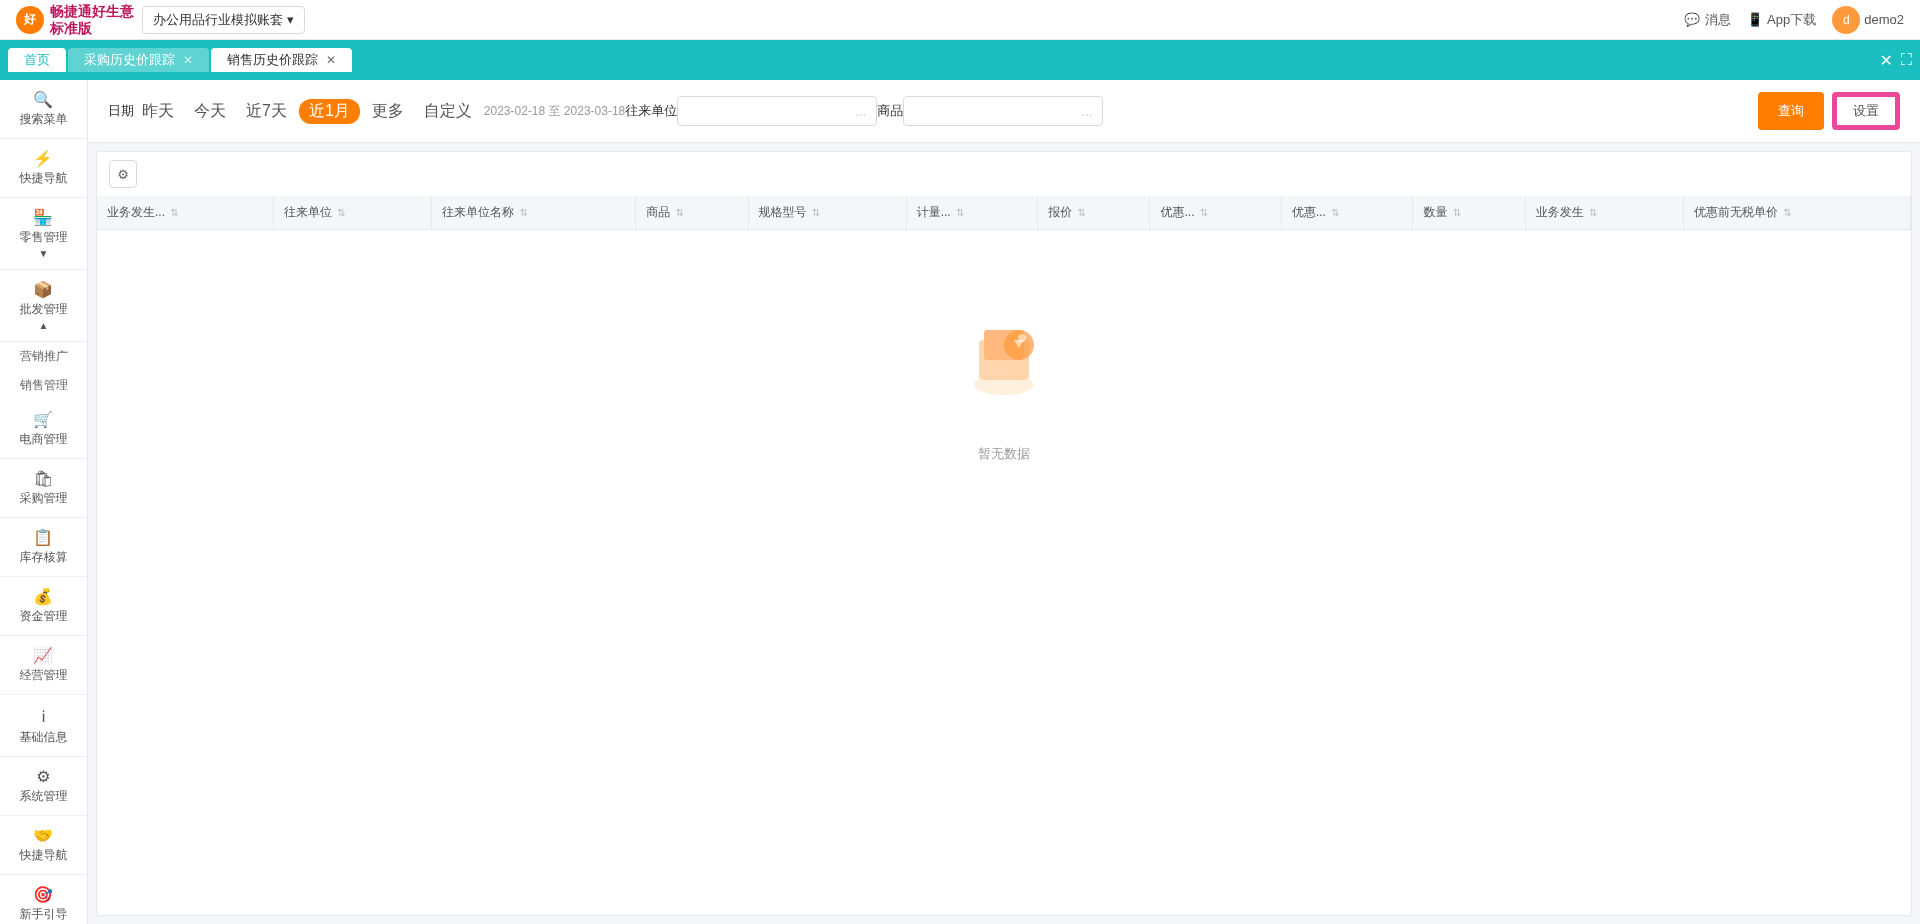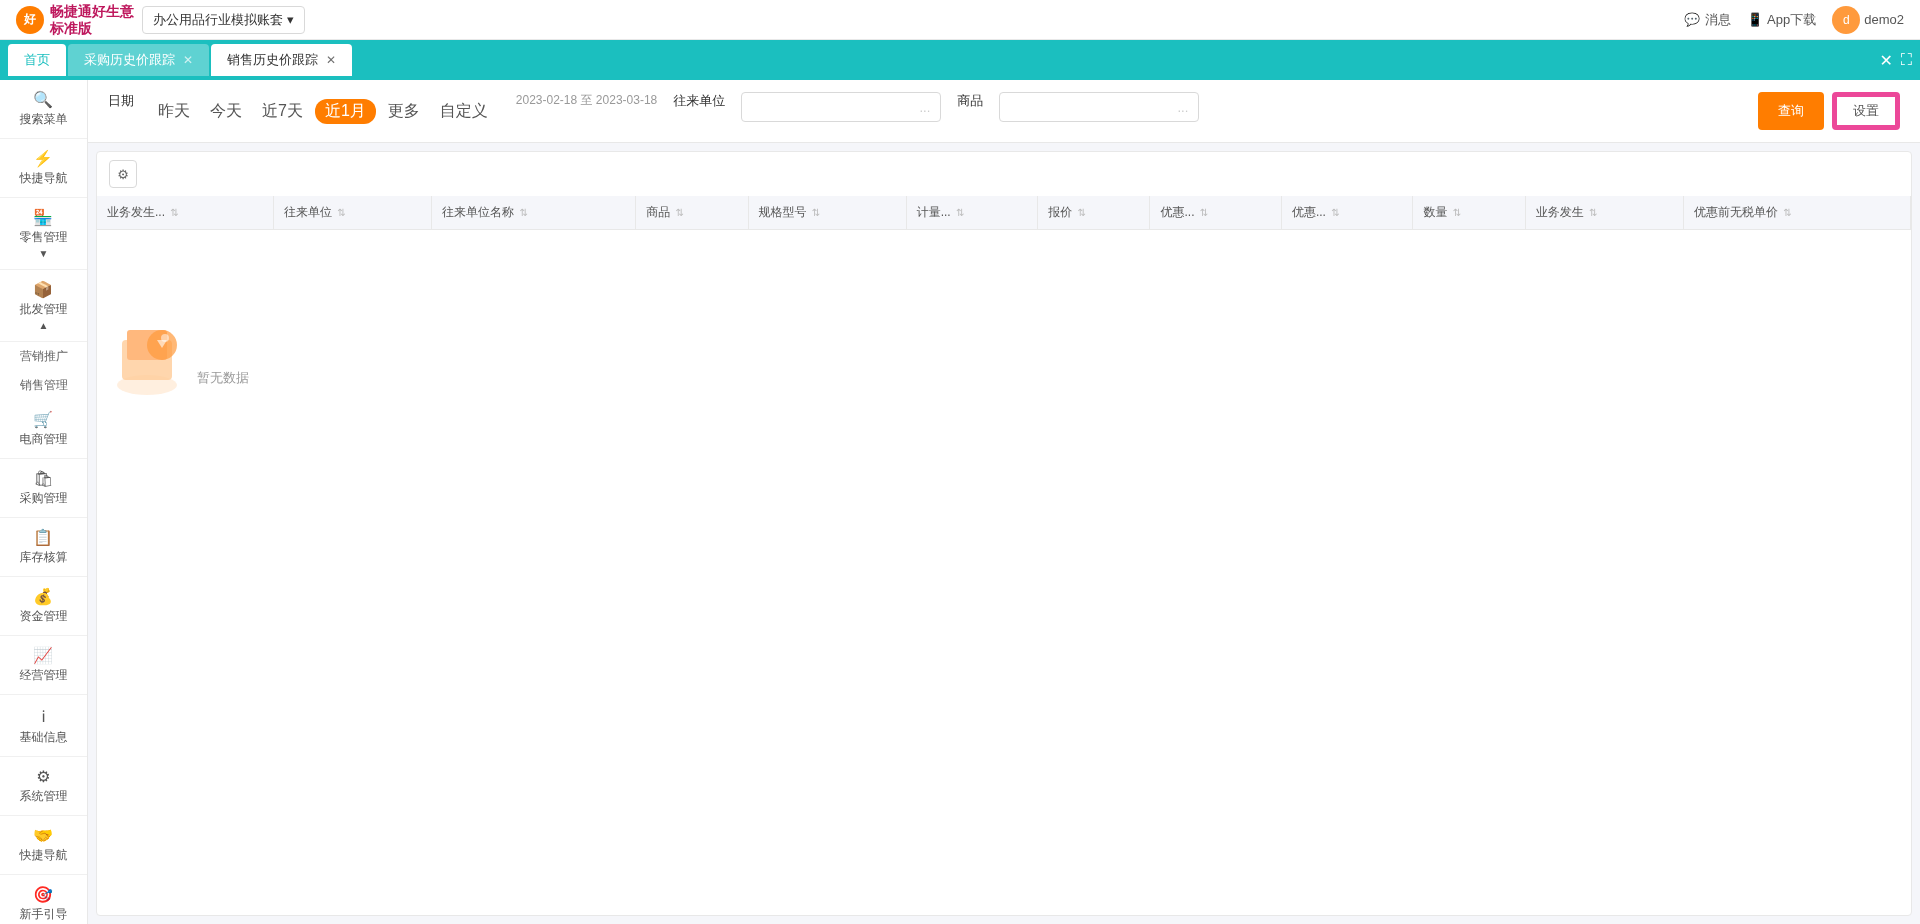--- a/index.html
+++ b/index.html
@@ -10,21 +10,21 @@
     .top-header-left { display: flex; align-items: center; gap: 8px; }
     .logo-area { display: flex; align-items: center; gap: 6px; }
     .logo-icon { width: 28px; height: 28px; background: #ff7d00; border-radius: 50%; display: flex; align-items: center; justify-content: center; color: white; font-size: 12px; font-weight: bold; }
     .logo-text { font-size: 14px; color: #be185d; line-height: 1.2; font-weight: bold; }
     .header-select { display: flex; align-items: center; gap: 4px; padding: 4px 10px; border: 1px solid #d9d9d9; border-radius: 4px; background: #fff; cursor: pointer; font-size: 13px; color: #333; }
     .top-header-right { display: flex; align-items: center; gap: 16px; font-size: 13px; color: #555; }
     .header-action { display: flex; align-items: center; gap: 4px; cursor: pointer; }
 
     
     .tab-bar { height: 40px; background: #1bbfbf; display: flex; align-items: center; padding: 0 8px; gap: 2px; flex-shrink: 0; }
-    .tab { display: flex; align-items: center; padding: 0 16px; height: 32px; border-radius: 4px 4px 0 0; cursor: pointer; font-size: 13px; gap: 8px; }
+    .tab { display: flex; align-items: center; padding: 0 16px; height: 24px; border-radius: 4px 4px 0 0; cursor: pointer; font-size: 13px; gap: 8px; }
     .tab-home { background: #fff; color: #1bbfbf; font-weight: 500; }
     .tab-inactive { background: rgba(255,255,255,0.3); color: #fff; }
     .tab-active { background: #fff; color: #333; }
     .tab-close { font-size: 12px; cursor: pointer; opacity: 0.7; }
     .tab-bar-right { margin-left: auto; display: flex; align-items: center; gap: 8px; }
     .tab-bar-right span { color: #fff; cursor: pointer; font-size: 16px; }
 
     
     .main-layout { display: flex; flex: 1; overflow: hidden; }
 
@@ -37,21 +37,21 @@
     
     .content { flex: 1; display: flex; flex-direction: column; overflow: hidden; background: #f5f6fa; }
     .page-header { background: #fff; padding: 12px 20px 0; border-bottom: 1px solid #e8e8e8; display: flex; align-items: center; justify-content: space-between; }
     .page-title { font-size: 16px; font-weight: 600; color: #333; padding-bottom: 12px; }
     .page-actions { display: flex; align-items: center; gap: 12px; padding-bottom: 12px; font-size: 13px; color: #555; }
     .page-actions span { display: flex; align-items: center; gap: 4px; cursor: pointer; }
     .checkbox-wrap { display: flex; align-items: center; gap: 4px; }
     .checkbox-blue { width: 16px; height: 16px; background: #1bbfbf; border-radius: 3px; display: flex; align-items: center; justify-content: center; color: white; font-size: 10px; }
 
     
-    .filter-area { background: #fff; padding: 12px 20px; display: flex; gap: 16px; border-bottom: 1px solid #e8e8e8; flex-wrap: wrap; }
+    .filter-area { background: #fff; padding: 12px 20px; display: flex; align-items: center; border-bottom: 1px solid #e8e8e8; flex-wrap: wrap; }
     .filter-label { font-size: 13px; color: #333; }
     .date-shortcuts { display: flex; align-items: center; gap: 4px; }
     .date-btn { padding: 2px 8px; border-radius: 4px; cursor: pointer; font-size: 16px; color: #555; }
     .date-btn.active { background: #ff7d00; color: #fff; border-radius: 12px; padding: 2px 10px; }
     .date-range { font-size: 12px; color: #999; margin-left: 4px; }
     .filter-input { border: 1px solid #d9d9d9; border-radius: 4px; padding: 4px 10px; min-width: 200px; font-size: 13px; color: #333; display: flex; align-items: center; justify-content: space-between; cursor: pointer; height: 30px; }
     .filter-input .dots { color: #ccc; }
     .filter-right { margin-left: auto; display: flex; gap: 8px; }
     .btn-query { background: #ff7d00; color: #fff; border: none; border-radius: 4px; padding: 2px 20px; cursor: pointer; font-size: 13px; }
     .btn-setting { background: #fff; color: #555; border: 5px solid #ec4899; border-radius: 4px; padding: 5px 16px; cursor: pointer; font-size: 13px; }
@@ -59,21 +59,21 @@
     
     .table-area { flex: 1; overflow: auto; padding: 0; background: #fff; margin: 8px; border-radius: 4px; border: 1px solid #e8e8e8; }
     .table-toolbar { padding: 8px 12px; display: flex; align-items: center; }
     .gear-icon { width: 28px; height: 28px; border: 1px solid #d9d9d9; border-radius: 4px; display: flex; align-items: center; justify-content: center; cursor: pointer; color: #666; }
     table { width: 100%; border-collapse: collapse; font-size: 13px; }
     thead tr { background: #f5f6fa; border-bottom: 1px solid #e8e8e8; }
     th { padding: 8px 10px; text-align: left; font-weight: 500; color: #555; border-right: 1px solid #e8e8e8; white-space: nowrap; font-size: 12px; }
     th .sort-icon { font-size: 10px; color: #bbb; margin-left: 2px; }
 
     
-    .empty-state { display: flex; align-items: center; justify-content: flex-start; padding: 80px 0; font-family: Liberation Serif, serif; }
+    .empty-state { display: flex; flex-direction: column; align-items: center; justify-content: space-between; padding: 80px 0; font-family: Liberation Serif, serif; }
     .empty-icon { font-size: 80px; color: #ffb87d; margin-bottom: 16px; }
     .empty-text { color: #999; font-size: 13px; }
 
     .avatar { width: 28px; height: 28px; border-radius: 50%; background: #ff9a3c; display: flex; align-items: center; justify-content: center; color: white; font-size: 12px; }
   </style>
 </head>
 <body>
 
 <div class="top-header">
   <div class="top-header-left">

